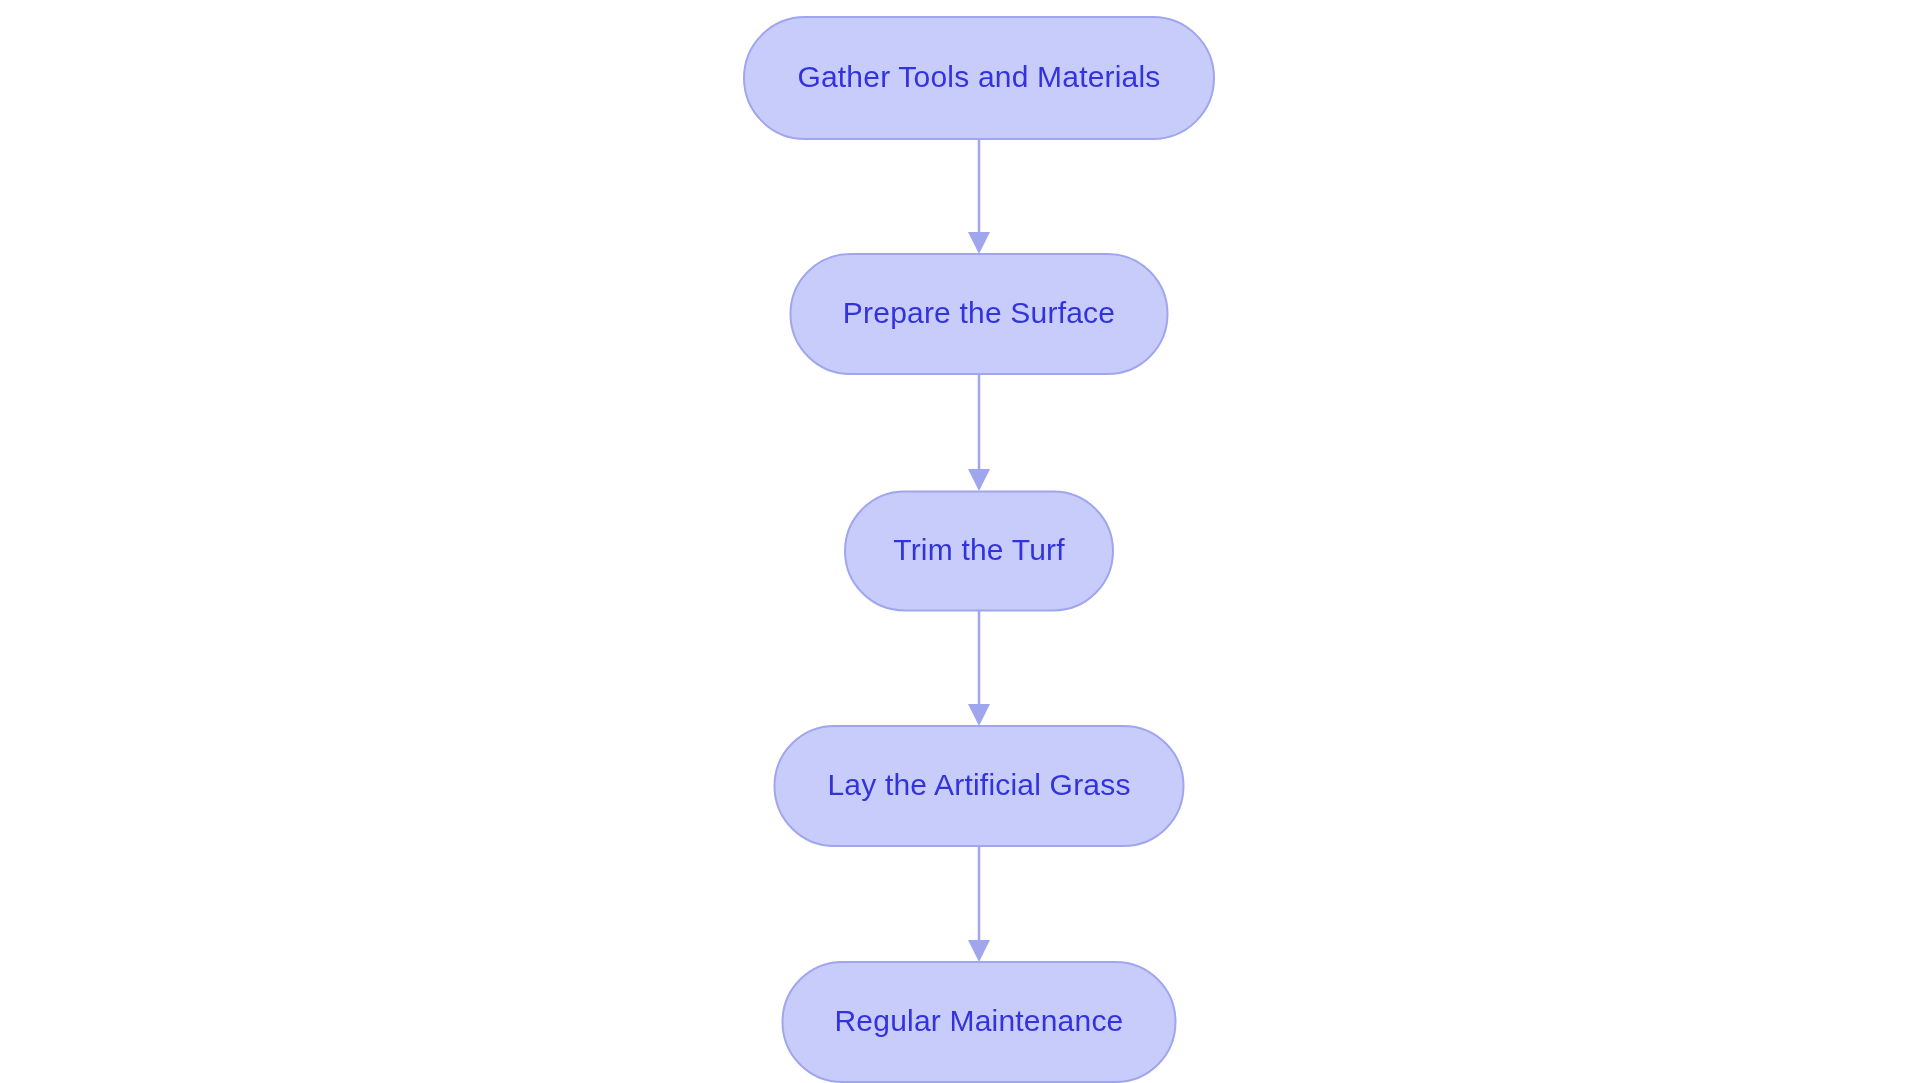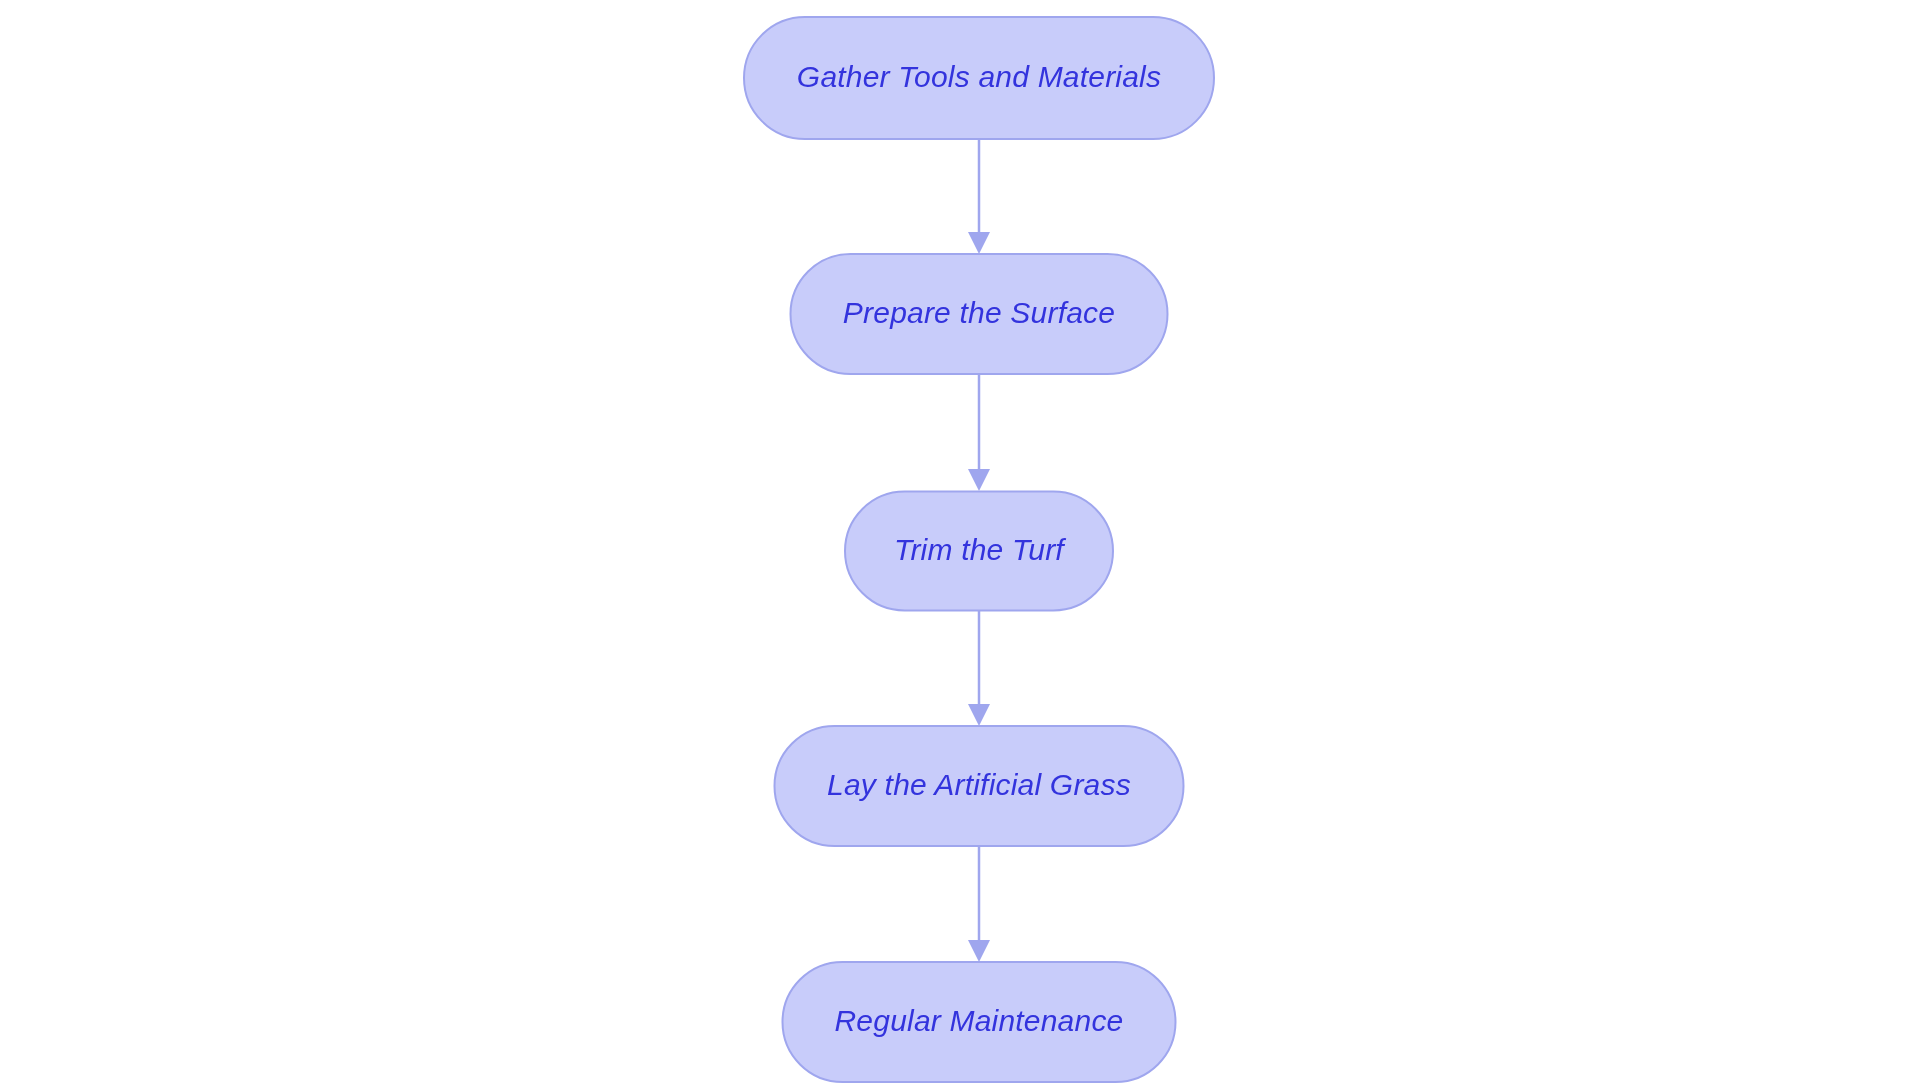--- a/index.html
+++ b/index.html
@@ -12,21 +12,20 @@
     width: 1920px;
     height: 1083px;
     overflow: hidden;
     font-family: "Liberation Sans", "DejaVu Sans", sans-serif;
   }
   #flow-root {
     position: relative;
     width: 1920px;
     height: 968px;
     background: #ffffff;
-    font-style: italic;
   }
   #flow-svg {
     position: absolute;
     left: 0;
     top: 0;
     width: 1920px;
     height: 1083px;
     display: block;
   }
   .node-shape {

